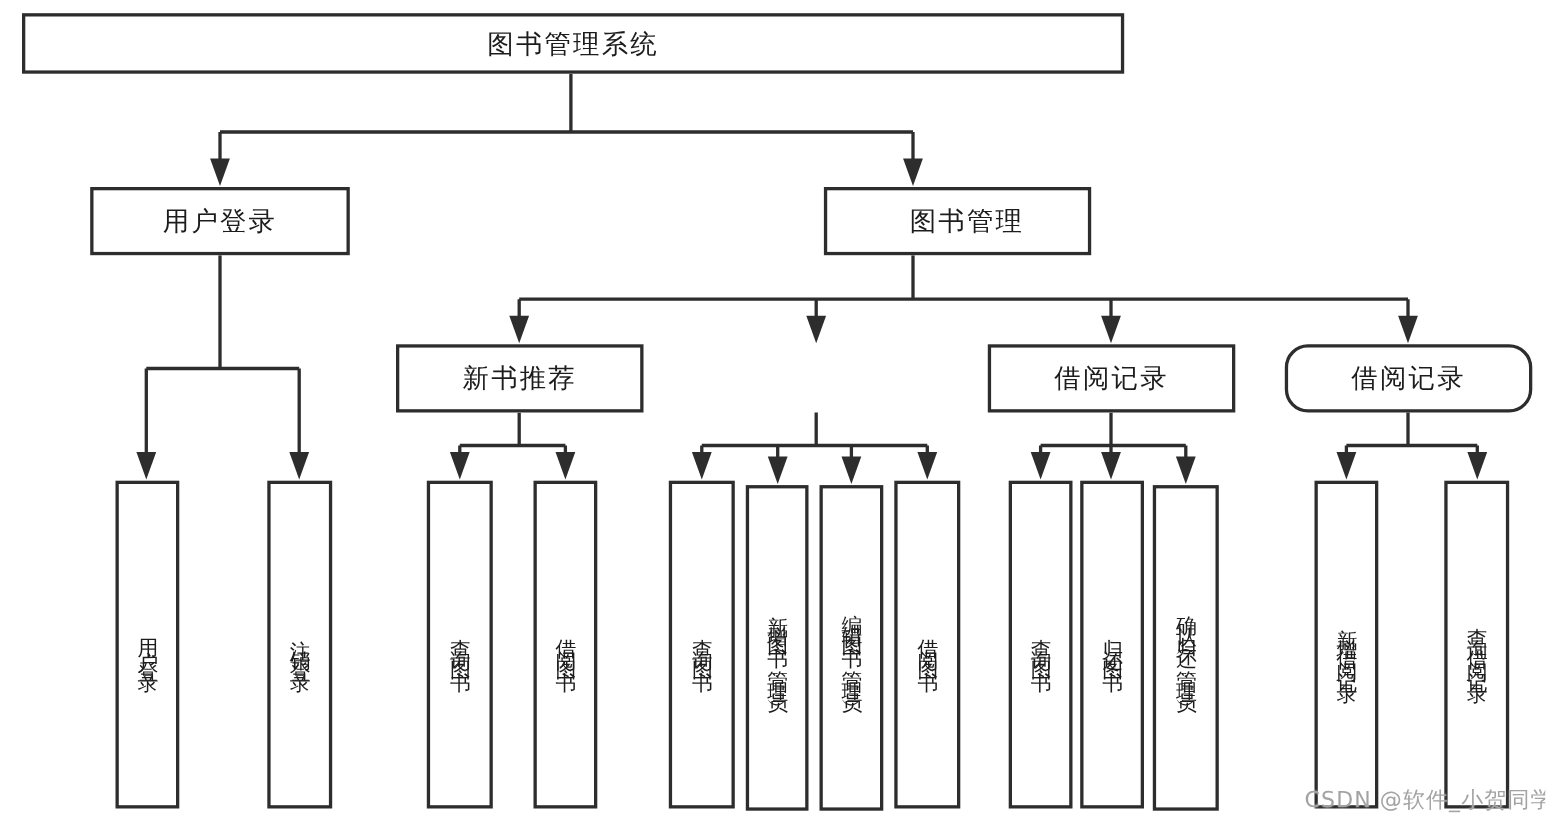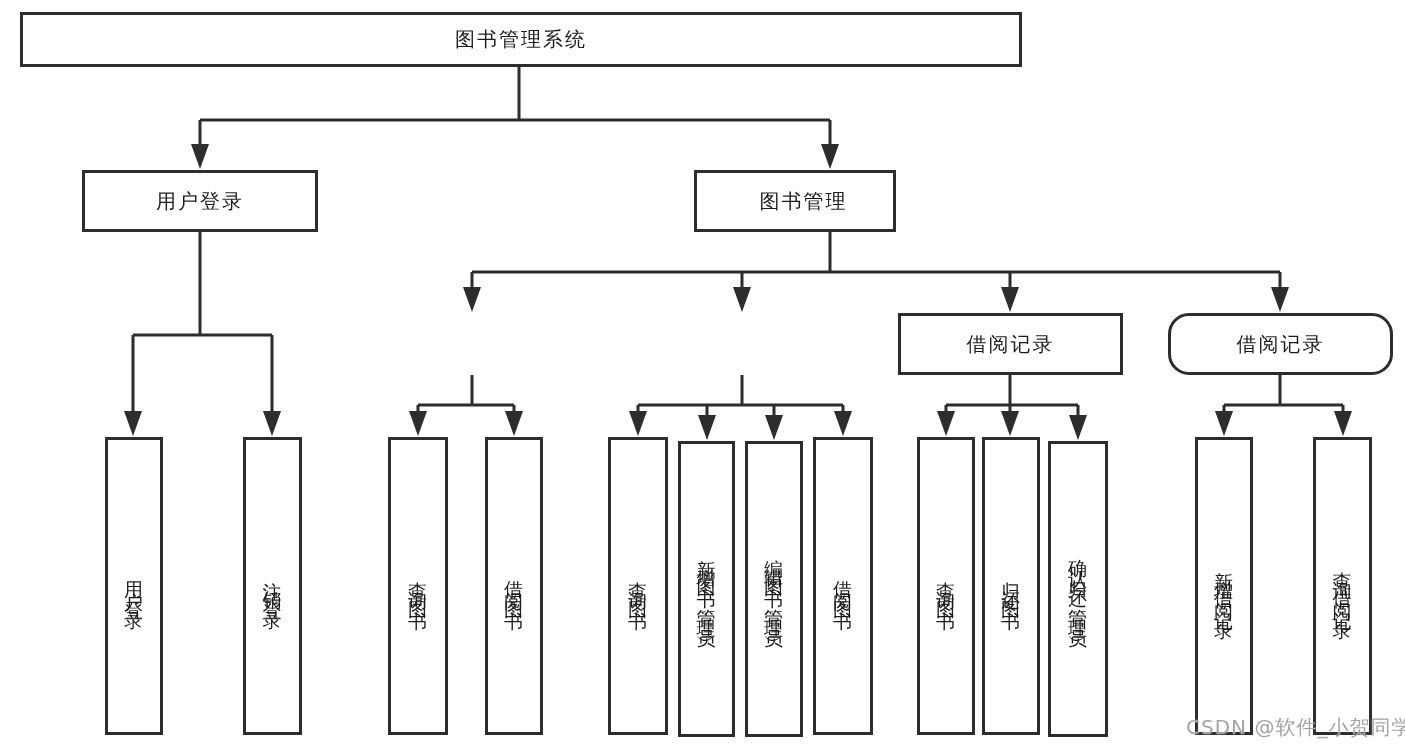--- a/index.html
+++ b/index.html
@@ -24,21 +24,21 @@
     position:absolute;
     box-sizing:border-box;
     border:3px solid var(--line);
     background:#fff;
     display:flex;
     align-items:center;
     justify-content:center;
     z-index:2;
   }
   .h-label{
-    font-size:20px;
+    font-size:24px;
     letter-spacing:2px;
     white-space:nowrap;
     color:var(--text);
   }
   .v-label{
     writing-mode:vertical-rl;
     text-orientation:mixed;
     font-size:19px;
     line-height:1;
     letter-spacing:10px;
@@ -120,24 +120,27 @@
     </g>
   </svg>
 
   <div class="box" style="left:20px;top:12px;width:1002px;height:55px;">
     <span class="h-label">图书管理系统</span>
   </div>
 
   <div class="box" style="left:82px;top:170px;width:236px;height:62px;">
     <span class="h-label">用户登录</span>
   </div>
-  <div class="box" style="left:694px;top:170px;width:202px;height:62px;padding-left:17px;">
+  <div class="box" style="left:749px;top:170px;width:243px;height:62px;padding-left:17px;">
     <span class="h-label">图书管理</span>
   </div>
 
+  <div class="box" style="left:360px;top:313px;width:225px;height:62px;">
+    <span class="h-label">新书推荐</span>
+  </div>
   <div class="box" style="left:898px;top:313px;width:225px;height:62px;">
     <span class="h-label">借阅记录</span>
   </div>
   <div class="box" style="left:1168px;top:313px;width:225px;height:62px;border-radius:21px;">
     <span class="h-label">借阅记录</span>
   </div>
 
   <div class="box" style="left:105px;top:437px;width:58px;height:298px;">
     <span class="v-label">用户登录</span>
   </div>

